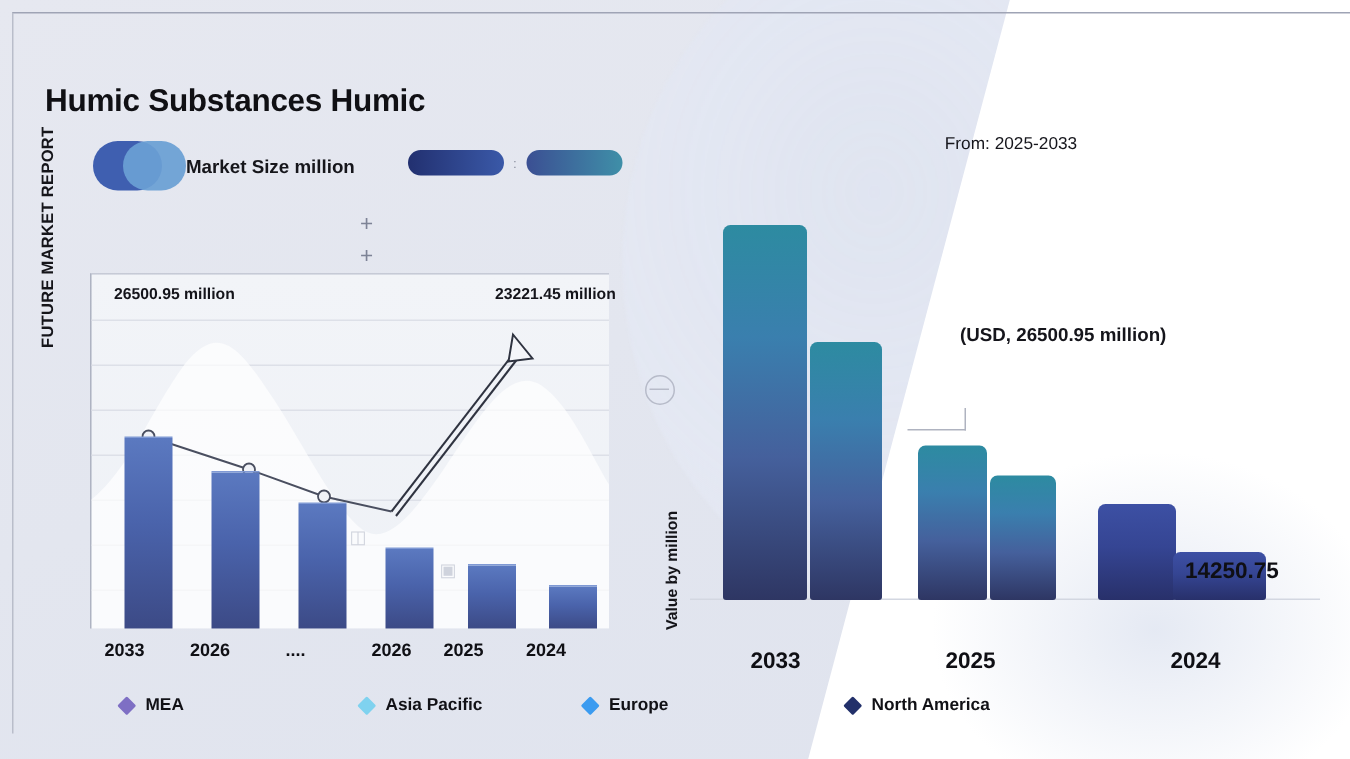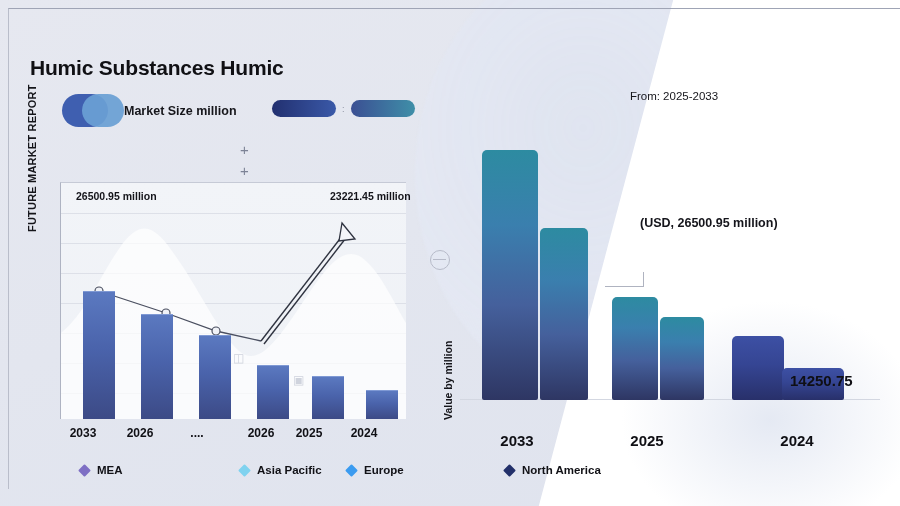--- a/index.html
+++ b/index.html
@@ -264,25 +264,25 @@
 
   <div class="xtick-r" style="left:472px;width:90px;">2033</div>
   <div class="xtick-r" style="left:602px;width:90px;">2025</div>
   <div class="xtick-r" style="left:752px;width:90px;">2024</div>
 
   <div class="legend-bottom">
     <div class="lg-item" style="width:160px;">
       <span class="lg-dot" style="background: rgb(126, 111, 196);"></span>
       <span>MEA</span>
     </div>
-    <div class="lg-item" style="width:107px;">
+    <div class="lg-item" style="width:149px;">
       <span class="lg-dot" style="background: rgb(127, 210, 239);"></span>
       <span>Asia Pacific</span>
     </div>
-    <div class="lg-item" style="width:158px;">
+    <div class="lg-item" style="width:175px;">
       <span class="lg-dot" style="background: rgb(59, 155, 240);"></span>
       <span>Europe</span>
     </div>
     <div class="lg-item">
       <span class="lg-dot" style="background: rgb(34, 48, 106);"></span>
       <span>North America</span>
     </div>
   </div>
 
 </div>

